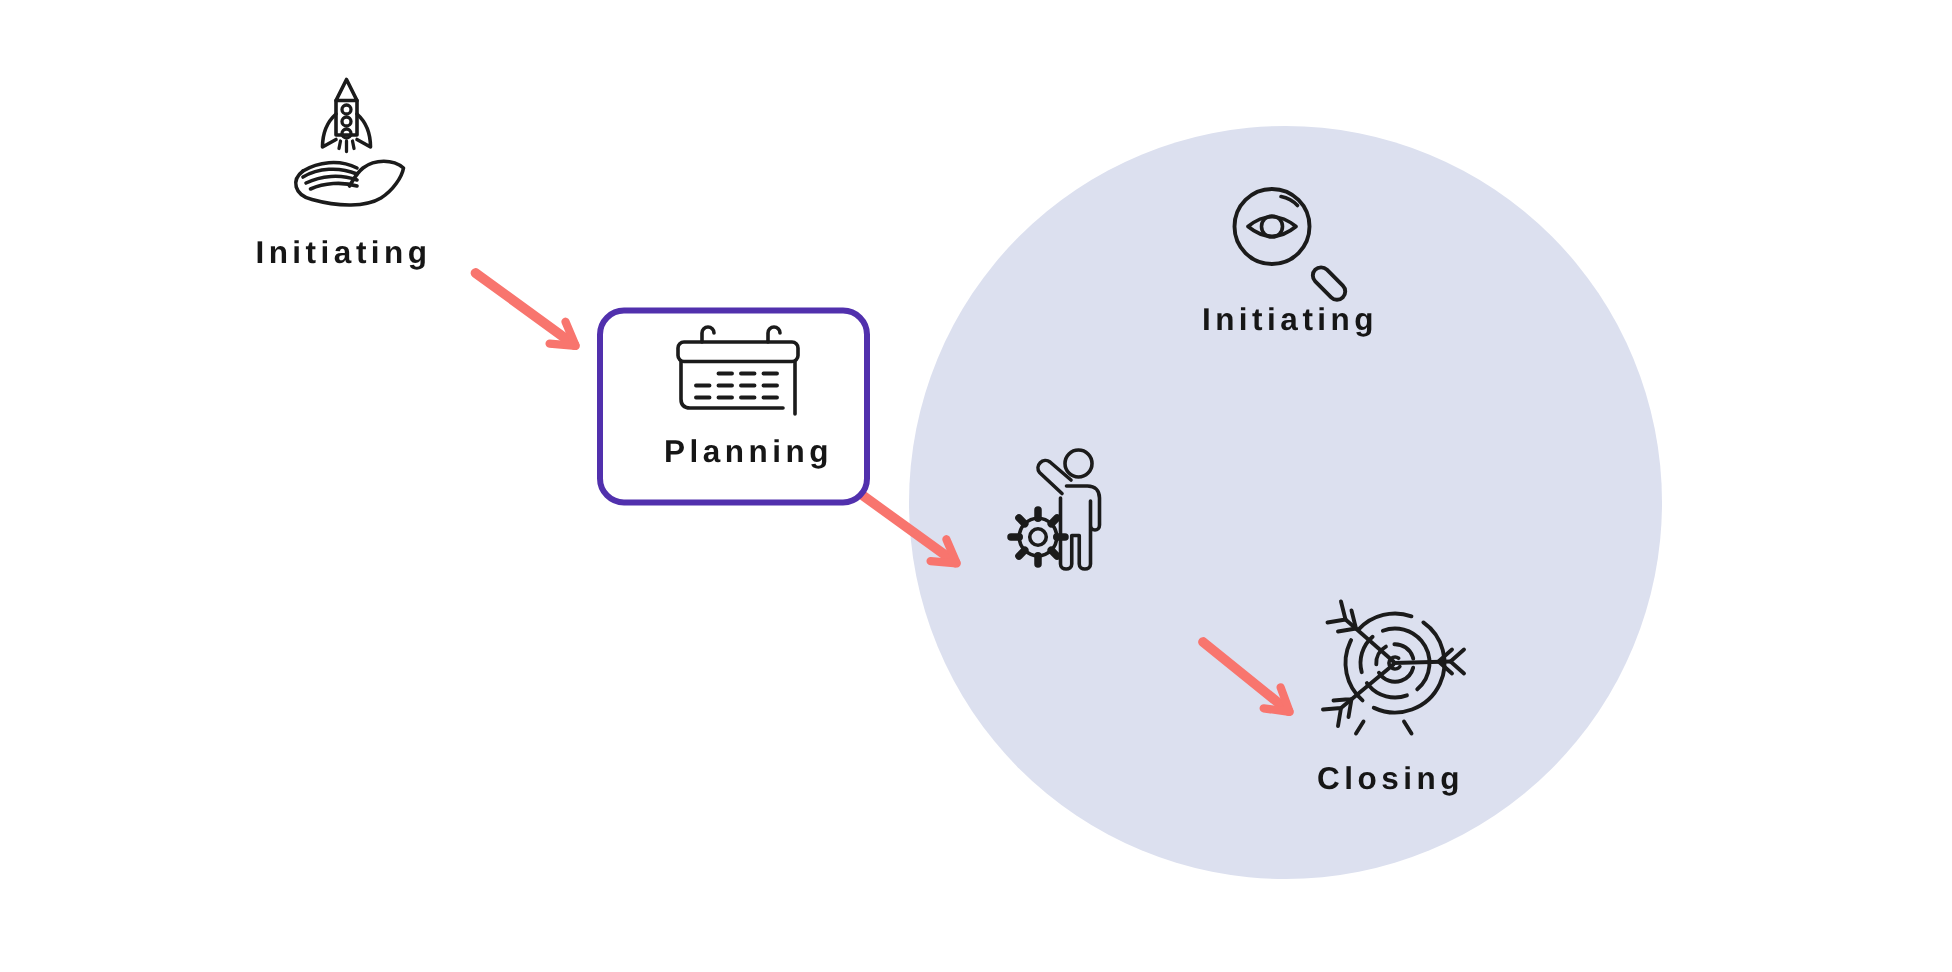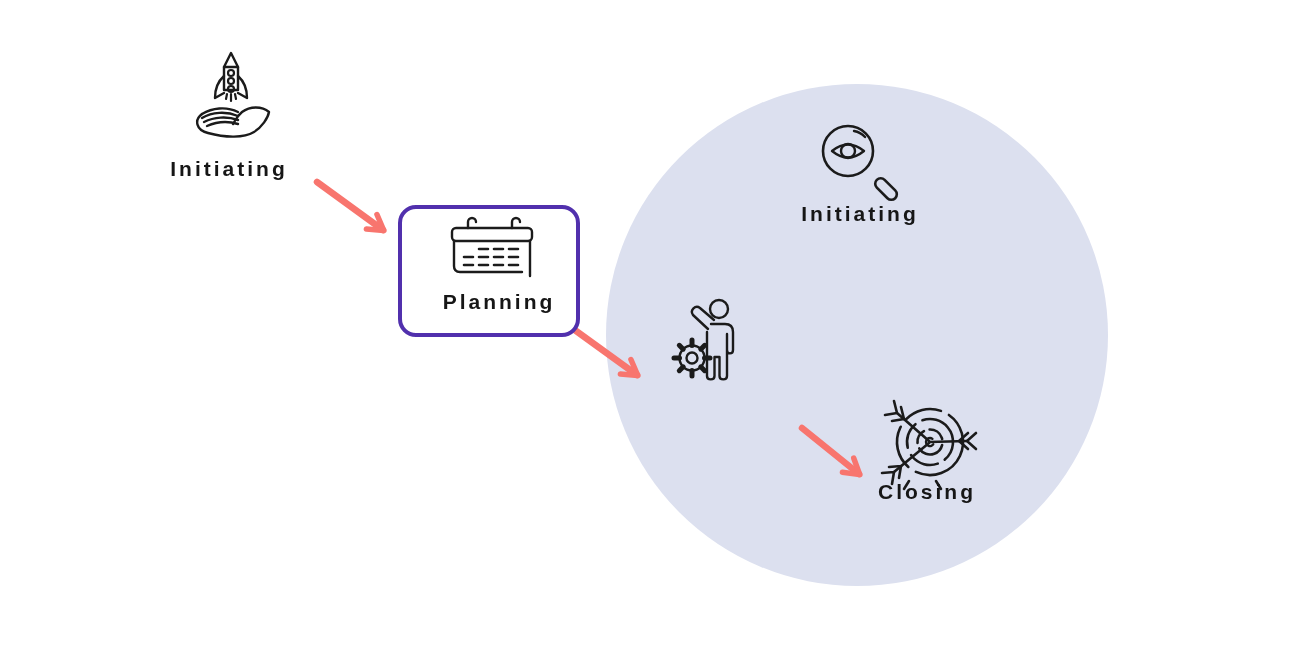--- a/index.html
+++ b/index.html
@@ -47,21 +47,21 @@
     left:398px; top:205px;
     width:182px; height:132px;
     border:4px solid var(--highlight-border);
     border-radius:18px;
     background:#ffffff;
   }
   .lbl-initiating{left:99px;  top:152px; width:260px;}
   .lbl-planning  {left:398px; top:285px; width:202px;text-align:center;}
   .lbl-monitoring{left:730px; top:197px; width:260px;}
   .lbl-executing {left:576px; top:388px; width:260px;}
-  .lbl-closing   {left:797px; top:475px; width:260px;}
+  .lbl-closing   {left:797px; top:503px; width:260px;}
   .ic-rocket    {left:192px; top:50px;  width:85px;  height:92px;}
   .ic-calendar  {left:446px; top:214px; width:92px;  height:66px;}
   .ic-magnifier {left:815px; top:118px; width:85px;  height:85px;}
   .ic-gearperson{left:666px; top:296px; width:80px;  height:92px;}
   .ic-target    {left:870px; top:398px; width:110px; height:95px;}
 </style>
 </head>
 <body>
 
 <div class="stage">

